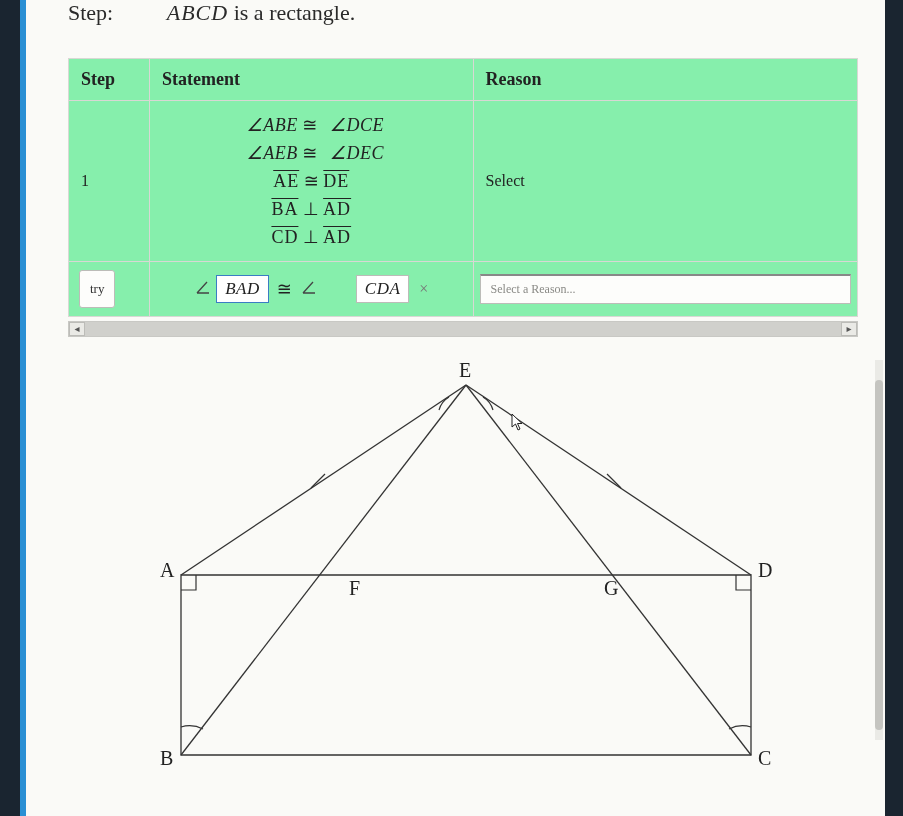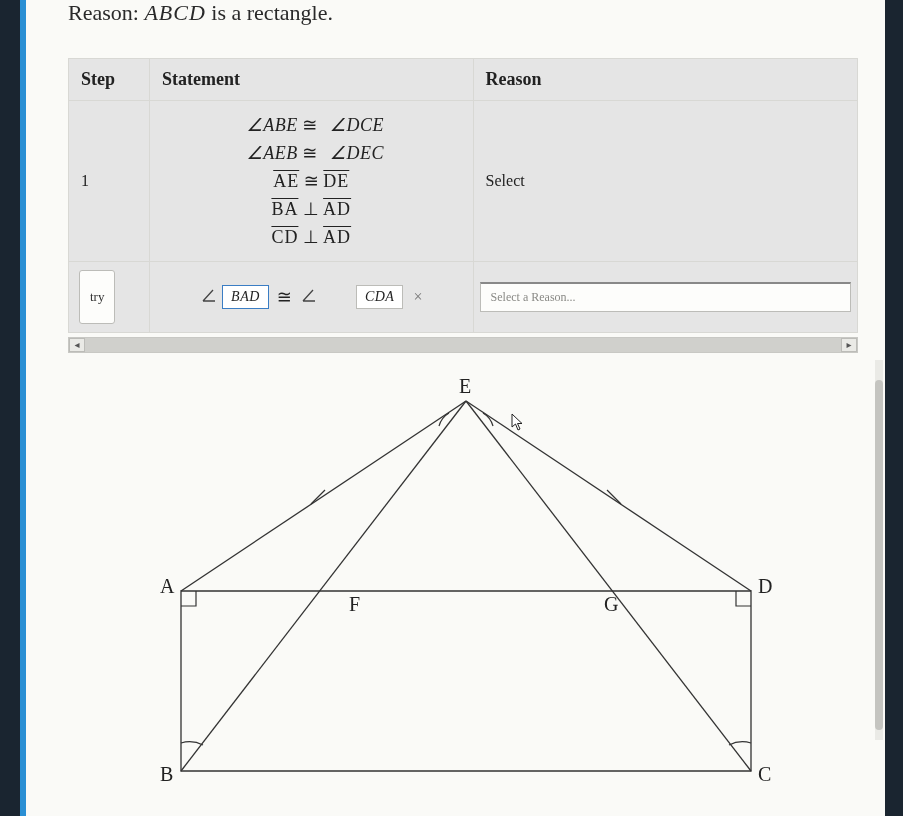--- a/index.html
+++ b/index.html
@@ -19,61 +19,61 @@
       width: 865px;
       height: 816px;
       border-left: 6px solid #2a8fd4;
     }
     .prove {
       font-size: 22px;
       color: #2a2a2a;
       padding: 0 0 8px 42px;
       font-family: Georgia, serif;
     }
-    .prove .math-lt { font-style: italic; letter-spacing: 1px; }
+    .prove .math-lt { font-style: italic; letter-spacing: 1px; margin-left: 48px; }
     .proof-table {
       margin: 24px 0 0 42px;
       width: 790px;
       border-collapse: collapse;
     }
     .proof-table th, .proof-table td {
       border: 1px solid #d8d8d4;
       padding: 10px 12px;
       text-align: left;
       vertical-align: middle;
       font-weight: normal;
       color: #222;
-      background: #e5e5e5;
+      background: #86efac;
     }
     .proof-table th { font-size: 18px; font-weight: bold; }
     .col-step { width: 80px; text-align: center; }
     .col-stmt { width: 320px; }
     .col-reason { width: 380px; }
     .mathline { font-size: 18px; text-align: center; padding: 3px 0; font-family: Georgia, serif; }
     .mathline .it { font-style: italic; letter-spacing: 0.5px; margin-left: 8px; }
     .overline { text-decoration: overline; letter-spacing: 1px; }
     .try-row td { padding: 8px 10px; }
     .try-btn {
       display: inline-block;
       border: 1px solid #bcbcb8;
       background: #fdfdfb;
       border-radius: 3px;
-      padding: 18px 10px;
+      padding: 10px 10px;
       font-size: 13px;
       font-family: Georgia, serif;
       color: #333;
       cursor: pointer;
     }
     .ang { display:inline-block; vertical-align: middle; }
     .input-box {
       display: inline-block;
       border: 1.5px solid #3a7dc4;
       background: #fff;
       padding: 3px 8px;
-      font-size: 14px;
+      font-size: 17px;
       font-style: italic;
       font-family: Georgia, serif;
       min-width: 44px;
       text-align: right;
       letter-spacing: 0.5px;
       vertical-align: middle;
     }
     .input-box.secondary { border-color: #bcbcb8; margin-left: 34px; }
     .cong { font-size: 18px; margin: 0 4px; vertical-align: middle;}
     .x-clear { color: #777; font-size: 16px; margin-left: 6px; vertical-align: middle; display:inline-block; cursor:pointer;}
@@ -144,21 +144,21 @@
       right:2px; top:360px; width:8px; height:380px;
       background:#eaeae6;
     }
   </style>
 </head>
 <body>
 
 <div class="page">
 
   <div class="prove">
-    <span>Reason: </span><span class="math-lt">ABCD</span><span> is a rectangle.</span>
+    <span>Step: </span><span class="math-lt">ABCD</span><span> is a rectangle.</span>
   </div>
 
   <table class="proof-table">
     <tbody>
         <tr>
       <th class="col-step">Step</th>
       <th class="col-stmt">Statement</th>
       <th class="col-reason">Reason</th>
     </tr>
     <tr>

